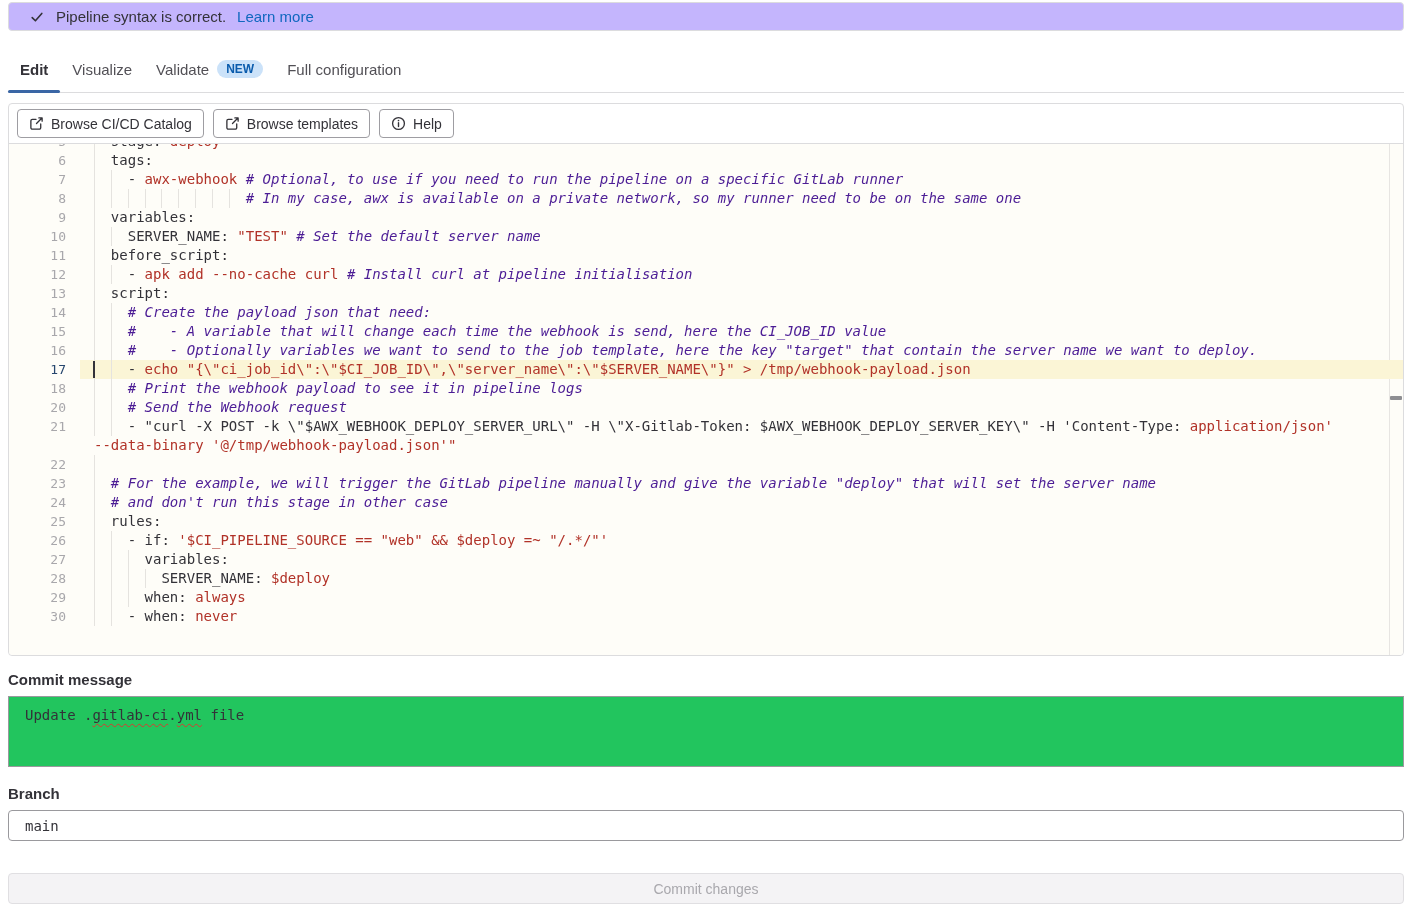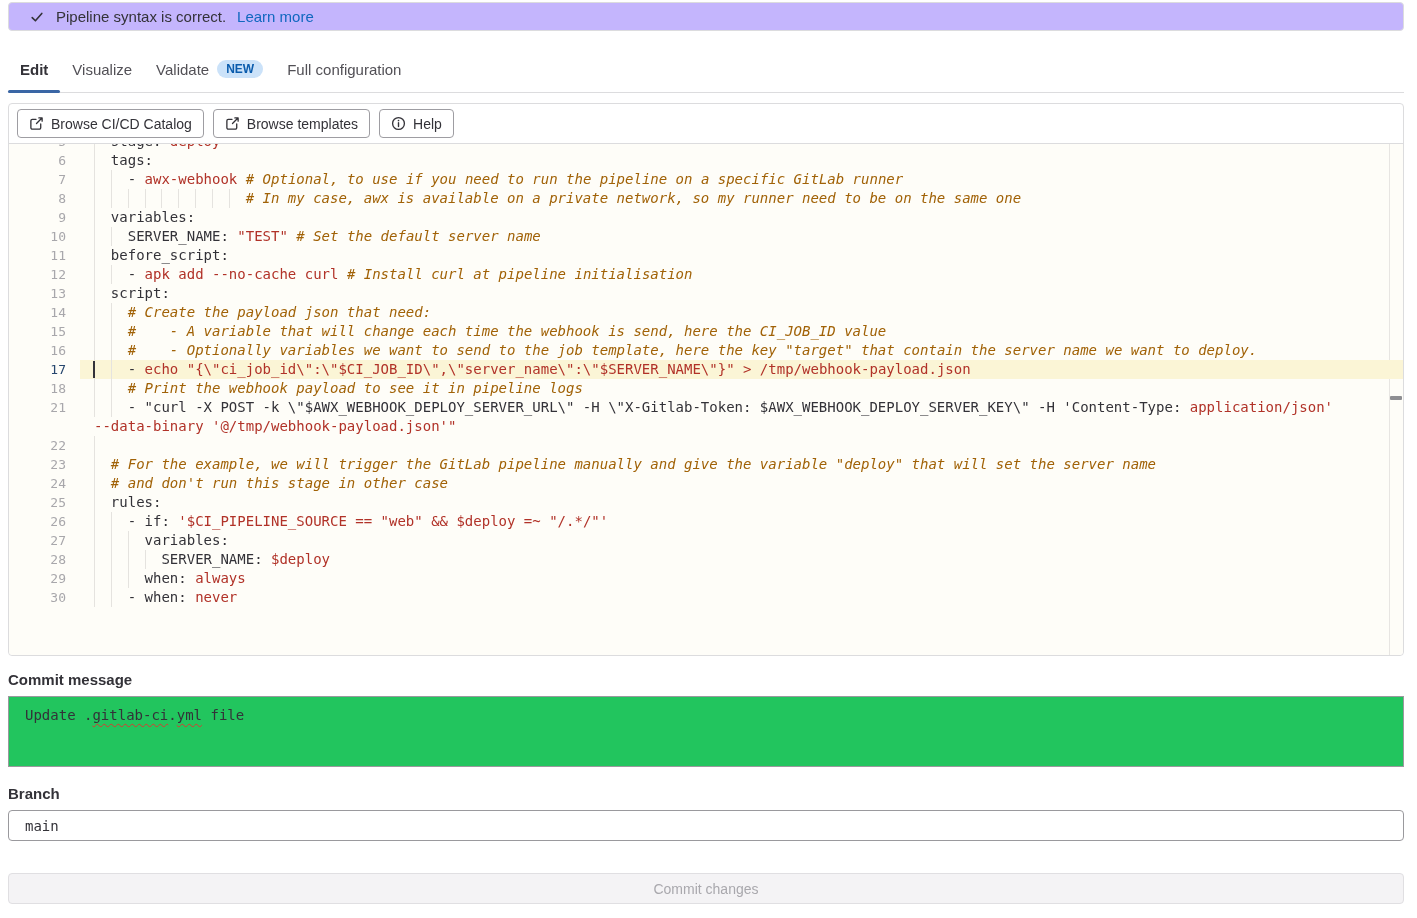--- a/index.html
+++ b/index.html
@@ -67,21 +67,21 @@
   }
   .code-row.hl .ln { color:#26466e; }
   .code-text {
     position:absolute; left:85px; top:0; margin:0; z-index:2;
     font:14px/19px "DejaVu Sans Mono", monospace; white-space:pre; color:#333238;
   }
   .guide { position:absolute; top:0; bottom:0; width:1px; background:#e5e3df; z-index:1; }
   .cursor { position:absolute; left:84px; top:1px; width:2px; height:17px; background:#333238; z-index:3; }
   .tok-d { color:#333238; }
   .tok-r { color:#b13228; }
-  .tok-c { color:#a16207; font-style:italic; }
+  .tok-c { color:#4c1d95; font-style:italic; }
 
   
   .form-label { margin-top:15px; font-size:15px; font-weight:bold; color:#333238; }
   .commit-box {
     margin-top:8px; width:100%; height:71px; border:1px solid #9a999d; border-radius:0;
     background:#22c55e; padding:9px 16px; font:14px/19px "DejaVu Sans Mono", monospace;
     color:#333238; cursor:text;
   }
   .squiggle { text-decoration:underline; text-decoration-style:wavy; text-decoration-color:#d63c2f; text-underline-offset:3px; text-decoration-thickness:1px; }
   .branch-input {
@@ -238,20 +238,26 @@
             <pre class="code-text"><span class="tok-d">    - </span><span class="tok-r">echo "{\"ci_job_id\":\"$CI_JOB_ID\",\"server_name\":\"$SERVER_NAME\"}" &gt; /tmp/webhook-payload.json</span></pre>
             <div class="cursor"></div>
           </div>
           <div class="code-row">
             <div class="ln">18</div>
             <div class="guide" style="left: 85px;"></div>
             <div class="guide" style="left: 101.9px;"></div>
             <pre class="code-text"><span class="tok-d">    </span><span class="tok-c"># Print the webhook payload to see it in pipeline logs</span></pre>
           </div>
           <div class="code-row">
+            <div class="ln">20</div>
+            <div class="guide" style="left: 85px;"></div>
+            <div class="guide" style="left: 101.9px;"></div>
+            <pre class="code-text"><span class="tok-d">    </span><span class="tok-c"># Send the Webhook request</span></pre>
+          </div>
+          <div class="code-row">
             <div class="ln">21</div>
             <div class="guide" style="left: 85px;"></div>
             <div class="guide" style="left: 101.9px;"></div>
             <pre class="code-text"><span class="tok-d">    - "curl -X POST -k \"$AWX_WEBHOOK_DEPLOY_SERVER_URL\" -H \"X-Gitlab-Token: $AWX_WEBHOOK_DEPLOY_SERVER_KEY\" -H 'Content-Type: </span><span class="tok-r">application/json'</span></pre>
           </div>
           <div class="code-row">
             <div class="ln"></div>
             <pre class="code-text"><span class="tok-r">--data-binary '@/tmp/webhook-payload.json'"</span></pre>
           </div>
           <div class="code-row">

